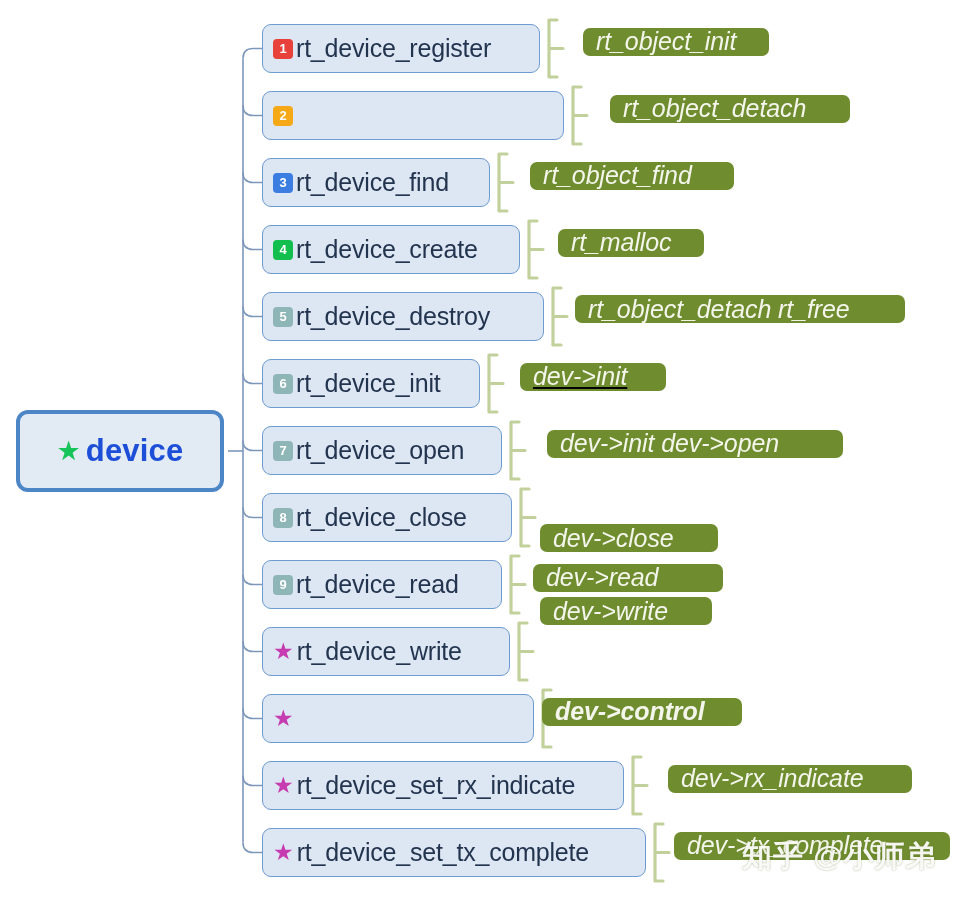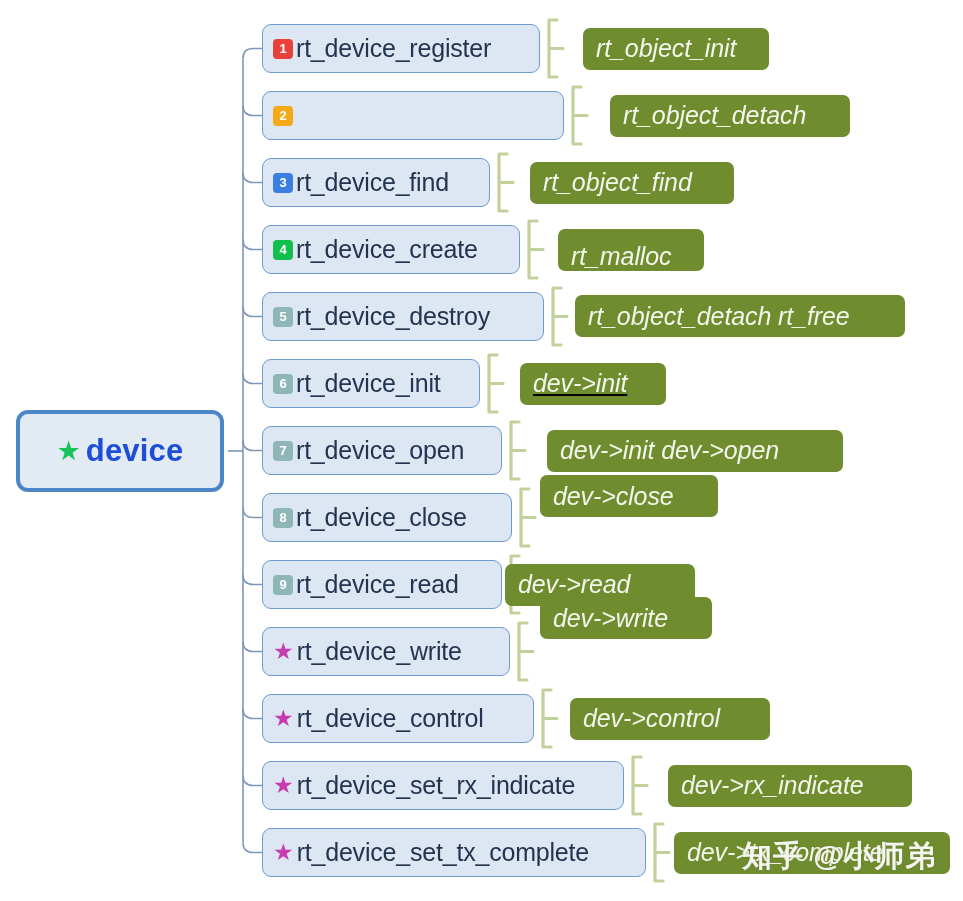--- a/index.html
+++ b/index.html
@@ -45,21 +45,21 @@
   .badge{
     display:inline-flex;align-items:center;justify-content:center;
     width:20px;height:20px;border-radius:4px;
     color:#ffffff;font-size:13px;font-weight:bold;
     margin-right:3px;flex:0 0 auto;line-height:1;
   }
   .node-star{font-size:23px;margin-right:3px;color:#c63bb0;}
 
   
   .leaf{
-    position:absolute;height:42px;box-sizing:border-box;
+    position:absolute;height:28px;box-sizing:border-box;
     background:#6f8c2e;
     border-radius:7px;
     display:flex;align-items:center;
     padding:0 13px;
     white-space:nowrap;
   }
   .leaf-label{
     font-size:25px;font-style:italic;color:#f4f6ec;letter-spacing:-.1px;
   }
 
@@ -173,42 +173,41 @@
         <span class="badge" style="background: rgb(143, 182, 182);">7</span>
         <span class="node-label">rt_device_open</span>
       </div>
       <div class="leaf" style="left: 547px; top: 429.5px; width: 296px;">
         <span class="leaf-label">dev-&gt;init dev-&gt;open</span>
       </div>
       <div class="node" style="left: 262px; top: 493px; width: 250px;">
         <span class="badge" style="background: rgb(143, 182, 182);">8</span>
         <span class="node-label">rt_device_close</span>
       </div>
-      <div class="leaf" style="left: 540px; top: 475px; width: 178px;">
+      <div class="leaf" style="left: 540px; top: 524px; width: 178px;">
         <span class="leaf-label">dev-&gt;close</span>
       </div>
       <div class="node" style="left: 262px; top: 560px; width: 240px;">
         <span class="badge" style="background: rgb(143, 182, 182);">9</span>
         <span class="node-label">rt_device_read</span>
       </div>
-      <div class="leaf" style="left: 505px; top: 563.5px; width: 190px;">
+      <div class="leaf" style="left: 533px; top: 563.5px; width: 190px;">
         <span class="leaf-label">dev-&gt;read</span>
       </div>
       <div class="node" style="left: 262px; top: 627px; width: 248px;">
         <span class="star node-star" style="color: rgb(198, 59, 176);">★</span>
         <span class="node-label">rt_device_write</span>
       </div>
       <div class="leaf" style="left: 540px; top: 597px; width: 172px;">
         <span class="leaf-label">dev-&gt;write</span>
       </div>
       <div class="node" style="left: 262px; top: 694px; width: 272px;">
         <span class="star node-star" style="color: rgb(198, 59, 176);">★</span>
-        <span class="node-label">rt_device_control</span>
-      </div>
-      <div class="leaf" style="left: 570px; top: 697.5px; width: 200px;">
+      </div>
+      <div class="leaf" style="left: 542px; top: 697.5px; width: 200px; font-weight: bold;">
         <span class="leaf-label">dev-&gt;control</span>
       </div>
       <div class="node" style="left: 262px; top: 761px; width: 362px;">
         <span class="star node-star" style="color: rgb(198, 59, 176);">★</span>
         <span class="node-label">rt_device_set_rx_indicate</span>
       </div>
       <div class="leaf" style="left: 668px; top: 764.5px; width: 244px;">
         <span class="leaf-label">dev-&gt;rx_indicate</span>
       </div>
       <div class="node" style="left: 262px; top: 828px; width: 384px;">

